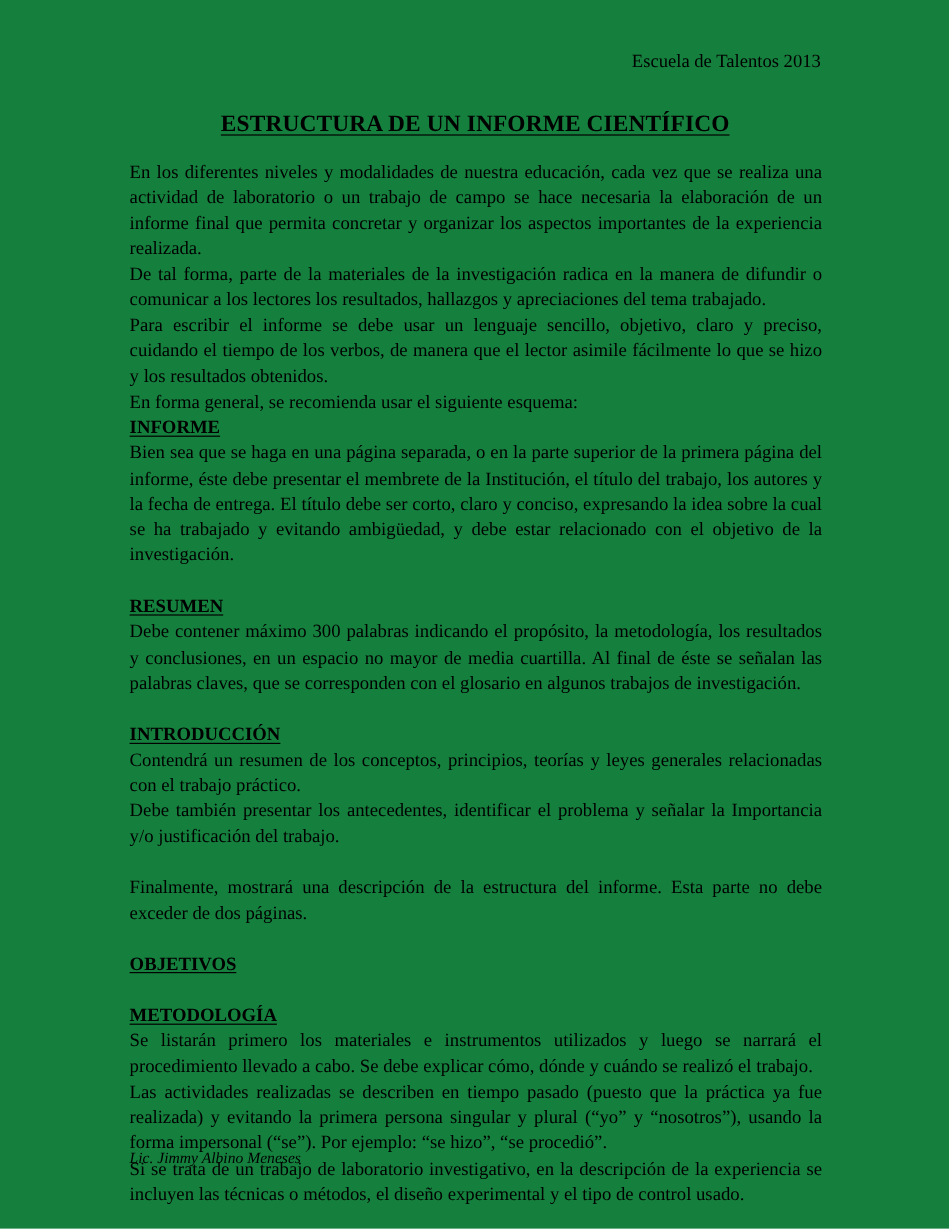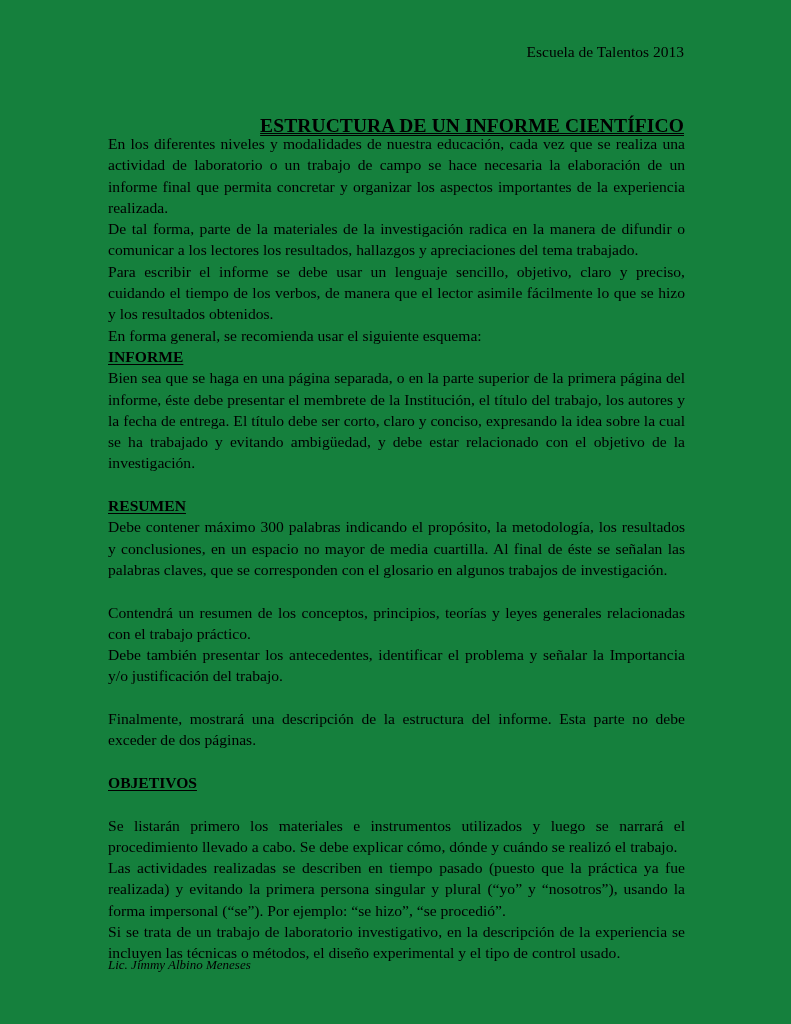--- a/index.html
+++ b/index.html
@@ -23,28 +23,27 @@
   .header-line {
     position: absolute;
     top: 43px;
     right: 107px;
     font-size: 15.5px;
     line-height: 1.1;
     white-space: nowrap;
   }
   .doc-title {
     position: absolute;
-    top: 102px;
+    top: 80px;
     left: 108px;
     width: 576px;
-    text-align: right;
+    text-align: center;
     font-size: 19.5px;
     font-weight: bold;
     letter-spacing: 0.1px;
-    text-decoration: underline;
   }
   .doc-title span.tt {
     text-decoration: underline;
     text-underline-offset: 3px;
   }
   .body-col {
     position: absolute;
     top: 133px;
     left: 108px;
     width: 577px;
@@ -101,33 +100,35 @@
     <h2 class="section"><span class="u">INFORME</span></h2>
     <p class="para">Bien sea que se haga en una página separada, o en la parte superior de la primera página del informe, éste debe presentar el membrete de la Institución, el título del trabajo, los autores y la fecha de entrega. El título debe ser corto, claro y conciso, expresando la idea sobre la cual se ha trabajado y evitando ambigüedad, y debe estar relacionado con el objetivo de la investigación.</p>
 
     <div class="spacer"></div>
 
     <h2 class="section"><span class="u">RESUMEN</span></h2>
     <p class="para">Debe contener máximo 300 palabras indicando el propósito, la metodología, los resultados y conclusiones, en un espacio no mayor de media cuartilla. Al final de éste se señalan las palabras claves, que se corresponden con el glosario en algunos trabajos de investigación.</p>
 
     <div class="spacer"></div>
 
+    <h2 class="section"><span class="u">INTRODUCCIÓN</span></h2>
     <p class="para">Contendrá un resumen de los conceptos, principios, teorías y leyes generales relacionadas con el trabajo práctico.</p>
     <p class="para">Debe también presentar los antecedentes, identificar el problema y señalar la Importancia y/o justificación del trabajo.</p>
 
     <div class="spacer"></div>
 
     <p class="para">Finalmente, mostrará una descripción de la estructura del informe. Esta parte no debe exceder de dos páginas.</p>
 
     <div class="spacer"></div>
 
     <h2 class="section"><span class="u">OBJETIVOS</span></h2>
 
     <div class="spacer"></div>
 
+    <h2 class="section"><span class="u">METODOLOGÍA</span></h2>
     <p class="para">Se listarán primero los materiales e instrumentos utilizados y luego se narrará el procedimiento llevado a cabo. Se debe explicar cómo, dónde y cuándo se realizó el trabajo.</p>
     <p class="para">Las actividades realizadas se describen en tiempo pasado (puesto que la práctica ya fue realizada) y evitando la primera persona singular y plural (“yo” y “nosotros”), usando la forma impersonal (“se”). Por ejemplo: “se hizo”, “se procedió”.</p>
     <p class="para">Si se trata de un trabajo de laboratorio investigativo, en la descripción de la experiencia se incluyen las técnicas o métodos, el diseño experimental y el tipo de control usado.</p>
 
   </div>
 
   <div class="footer">Lic. Jimmy  Albino Meneses</div>
 
 </div>
 

